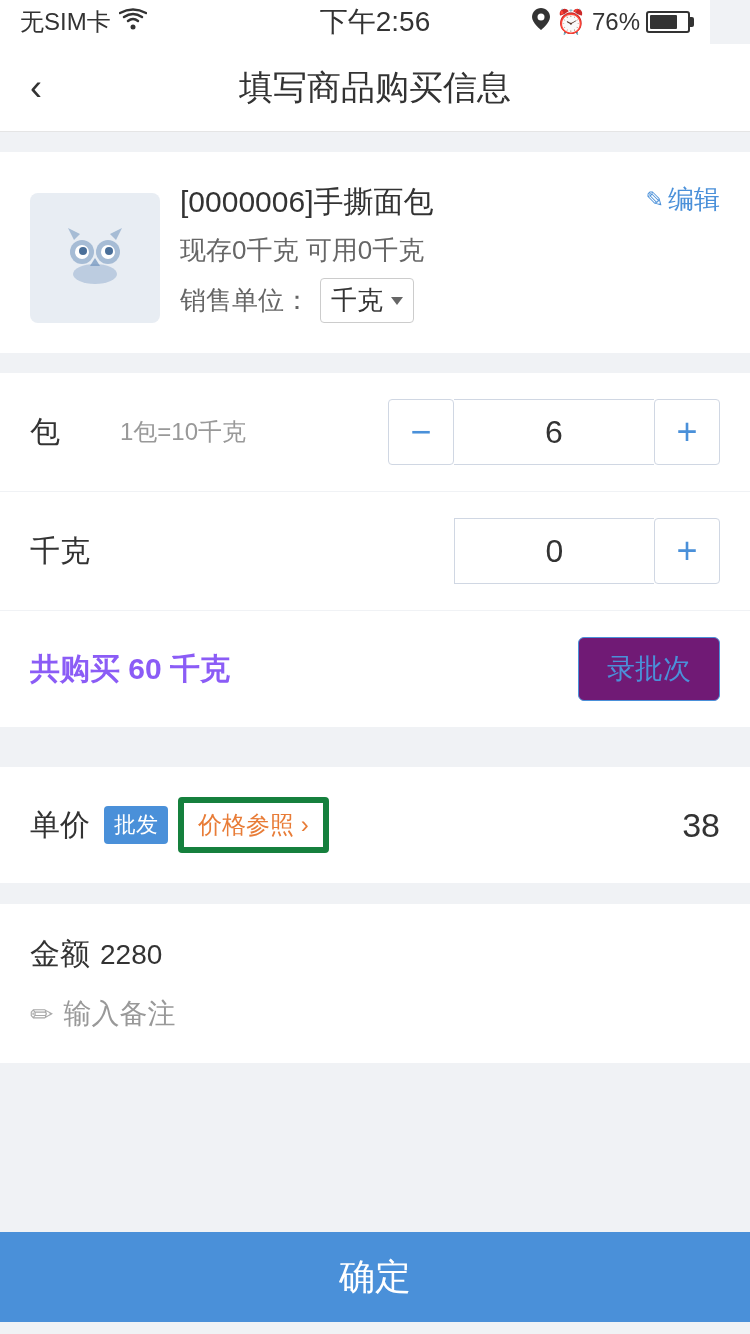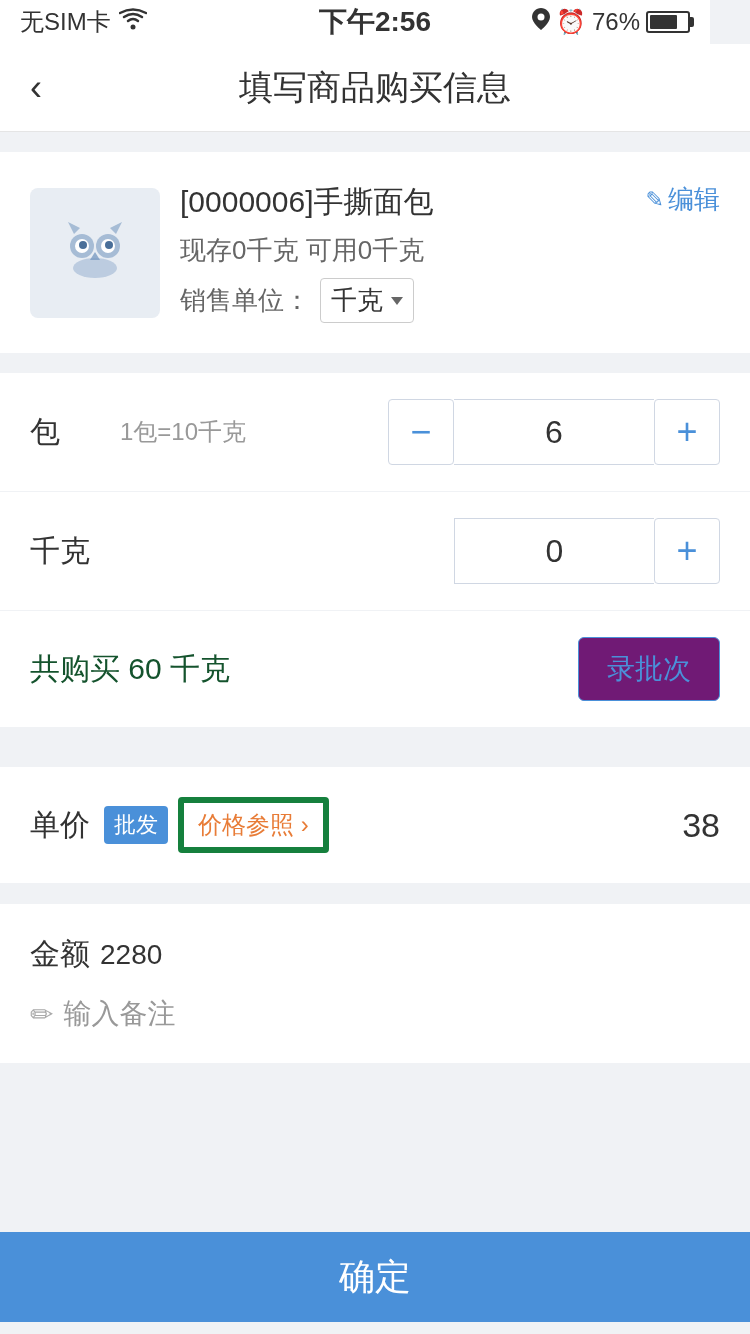--- a/index.html
+++ b/index.html
@@ -26,21 +26,21 @@
       font-size: 24px;
       color: #333;
     }
     .status-left {
       display: flex;
       align-items: center;
       gap: 8px;
     }
     .status-center {
       font-size: 28px;
-      font-weight: 700;
+      font-weight: 400;
       position: absolute;
       left: 50%;
       transform: translateX(-50%);
     }
     .status-right {
       display: flex;
       align-items: center;
       gap: 6px;
       font-size: 24px;
     }
@@ -95,21 +95,21 @@
       font-weight: 400;
       color: #333;
     }
 
     
     .product-card {
       background: #fff;
       margin-top: 20px;
       padding: 30px;
       display: flex;
-      align-items: center;
+      align-items: flex-end;
       gap: 20px;
       position: relative;
     }
     .product-image {
       width: 130px;
       height: 130px;
       background: #e8edf3;
       border-radius: 8px;
       display: flex;
       align-items: center;
@@ -232,22 +232,22 @@
       align-items: center;
       justify-content: space-between;
       padding: 26px 30px;
       background: #fff;
     }
     .total-text {
       font-size: 30px;
       color: #333;
     }
     .total-text span {
-      color: #14532d;
-      font-weight: 400;
+      color: #8b5cf6;
+      font-weight: 700;
     }
     .batch-btn {
       border: 1px solid #4a90d9;
       color: #4a90d9;
       background: #701a75;
       border-radius: 6px;
       padding: 12px 28px;
       font-size: 28px;
       cursor: pointer;
     }

